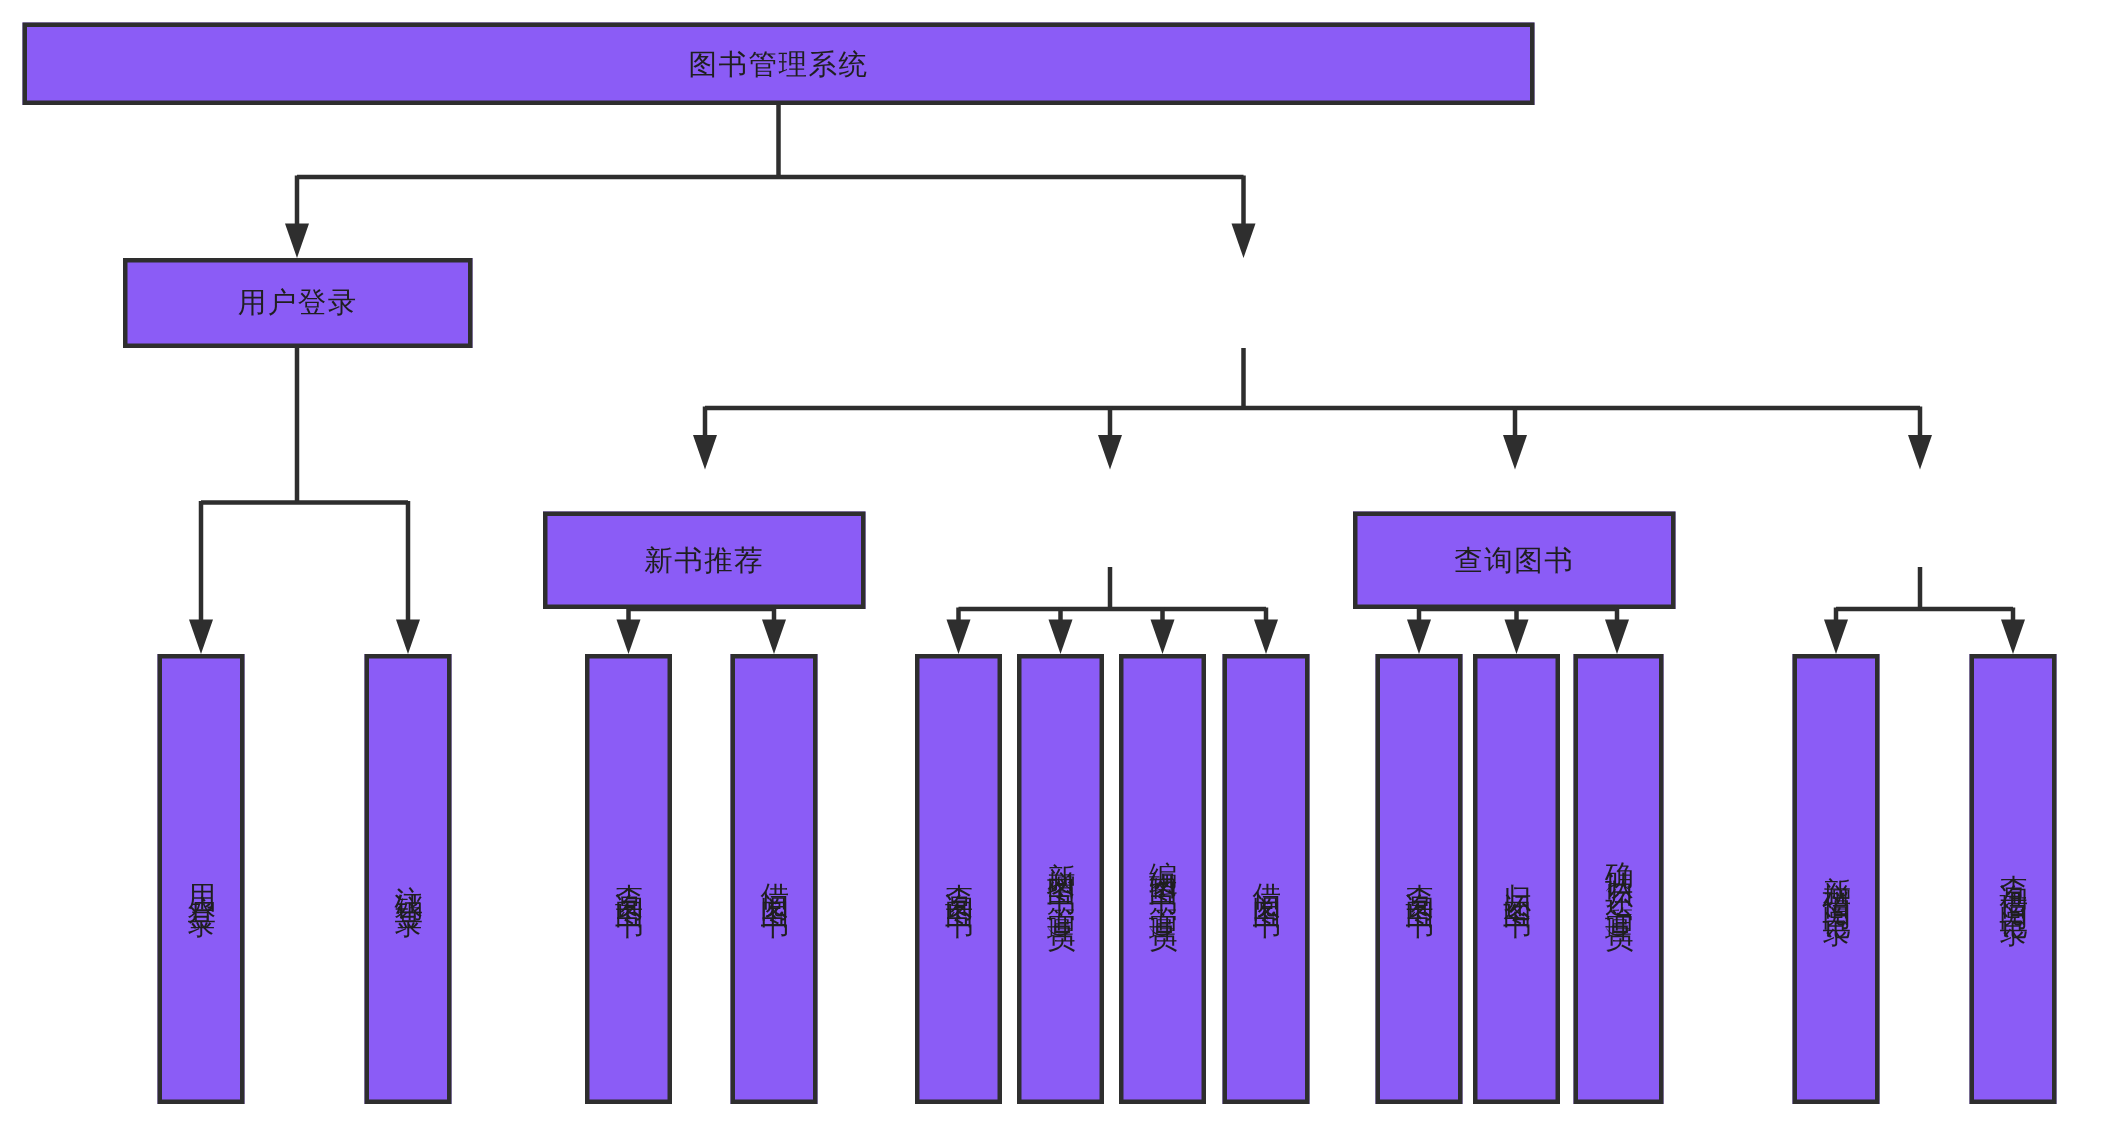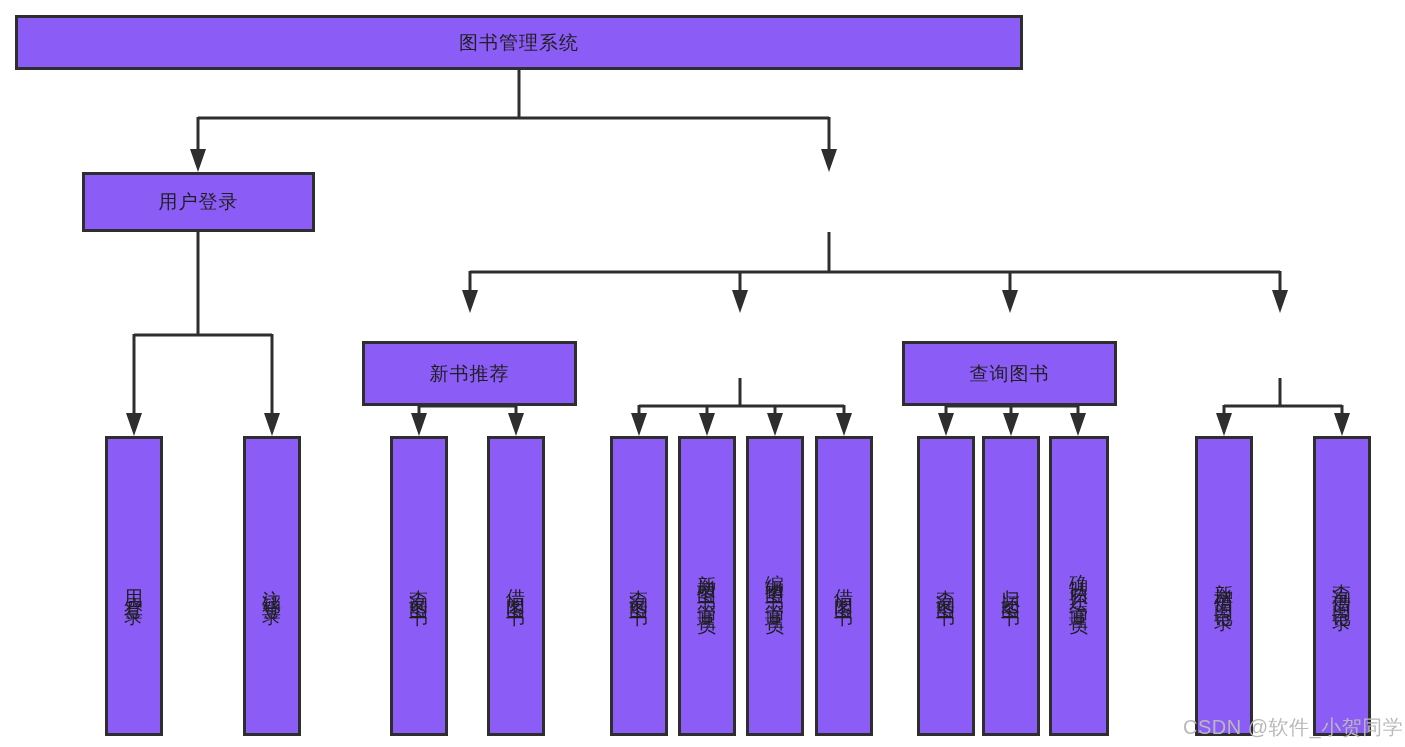--- a/index.html
+++ b/index.html
@@ -194,15 +194,14 @@
     <span class="vtext">确认归还（管理员）</span>
   </div>
 
   <div class="box leaf" style="left:1195px;">
     <span class="vtext">新增借阅记录</span>
   </div>
   <div class="box leaf" style="left:1313px;">
     <span class="vtext">查询借阅记录</span>
   </div>
 
-  <div id="watermark">CSDN @软件_小贺同学</div>
 
 </div>
 
 </body></html>

